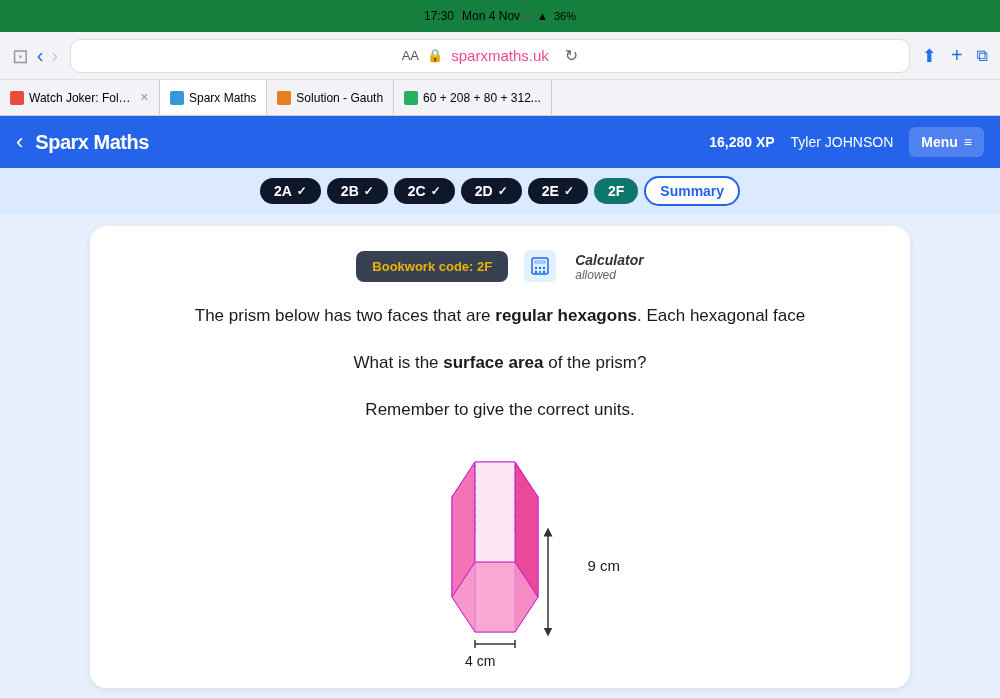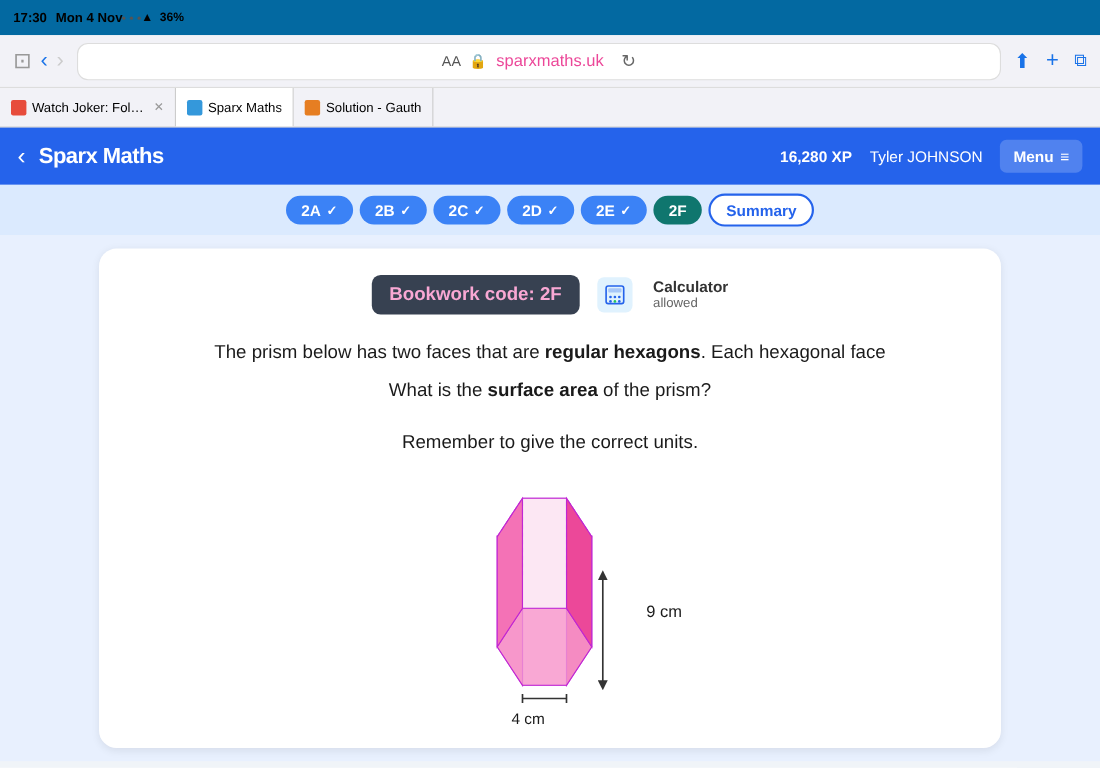--- a/index.html
+++ b/index.html
@@ -1,27 +1,27 @@
 <!DOCTYPE html>
 <html><head>
   <meta charset="utf-8">
   <style>
     * { margin: 0; padding: 0; box-sizing: border-box; }
     body { font-family: -apple-system, BlinkMacSystemFont, 'Segoe UI', sans-serif; background: #f0f4f8; width: 1000px; height: 698px; overflow: hidden; }
 
     
     .status-bar {
-      background: #0369a1;
+      background: #15803d;
       height: 32px;
       display: flex;
       align-items: center;
-      justify-content: flex-start;
+      justify-content: center;
       padding: 0 12px;
       font-size: 12px;
-      font-weight: 700;
+      font-weight: 400;
       color: #000;
     }
     .status-bar-left { display: flex; gap: 8px; align-items: center; }
     .status-bar-center { display: flex; gap: 4px; }
     .status-bar-right { display: flex; gap: 6px; align-items: center; font-size: 11px; }
     .dot { width: 3px; height: 3px; border-radius: 50%; background: #555; }
 
     
     .browser-bar {
       background: #f2f2f7;
@@ -109,21 +109,21 @@
     .subtopic-tab {
       border-radius: 20px;
       padding: 5px 14px;
       font-size: 14px;
       font-weight: 600;
       cursor: pointer;
       display: flex;
       align-items: center;
       gap: 5px;
     }
-    .subtopic-tab.completed { background: #3b82f6; color: white; }
+    .subtopic-tab.completed { background: #0f172a; color: white; }
     .subtopic-tab.active { background: #0f766e; color: white; }
     .subtopic-tab.summary { background: white; color: #2563eb; border: 2px solid #2563eb; }
     .checkmark { font-size: 12px; }
 
     
     .main-content {
       background: #e8f0fe;
       padding: 12px 20px;
       display: flex;
       flex-direction: column;
@@ -138,49 +138,50 @@
     }
     .bookwork-row {
       display: flex;
       align-items: center;
       justify-content: center;
       gap: 16px;
       margin-bottom: 20px;
     }
     .bookwork-badge {
       background: #374151;
-      color: #f9a8d4;
+      color: #eab308;
       border-radius: 8px;
       padding: 8px 16px;
-      font-size: 17px;
+      font-size: 13px;
       font-weight: 600;
     }
     .calculator-badge {
       display: flex;
-      align-items: flex-start;
+      align-items: flex-end;
       gap: 19px;
       font-size: 14px;
       color: #555;
+      font-style: italic;
     }
     .calc-icon {
       width: 32px;
       height: 32px;
       background: #e0f2fe;
       border-radius: 6px;
       display: flex;
       align-items: center;
       justify-content: center;
       font-size: 16px;
     }
     .question-text {
       text-align: center;
       font-size: 17px;
       color: #1a1a1a;
       line-height: 1.6;
-      margin-bottom: 8px;
+      margin-bottom: 20px;
     }
     .question-subtext {
       text-align: center;
       font-size: 17px;
       color: #1a1a1a;
       line-height: 1.6;
       margin-bottom: 20px;
     }
     .diagram-area {
       display: flex;
@@ -246,20 +247,24 @@
     <span class="tab-label">Watch Joker: Folie à...</span>
     <span class="tab-close">✕</span>
   </div>
   <div class="tab active">
     <div class="tab-icon blue"></div>
     <span class="tab-label">Sparx Maths</span>
   </div>
   <div class="tab">
     <div class="tab-icon orange"></div>
     <span class="tab-label">Solution - Gauth</span>
+  </div>
+  <div class="tab">
+    <div class="tab-icon green"></div>
+    <span class="tab-label">60 + 208 + 80 + 312...</span>
   </div>
 </div>
 
 <div class="sparx-nav">
   <span class="sparx-back">‹</span>
   <span class="sparx-logo">Sparx Maths</span>
   <div class="sparx-user-info">
     <span class="sparx-xp">16,280 XP</span>
     <span class="sparx-name">Tyler JOHNSON</span>
     <div class="sparx-menu">

